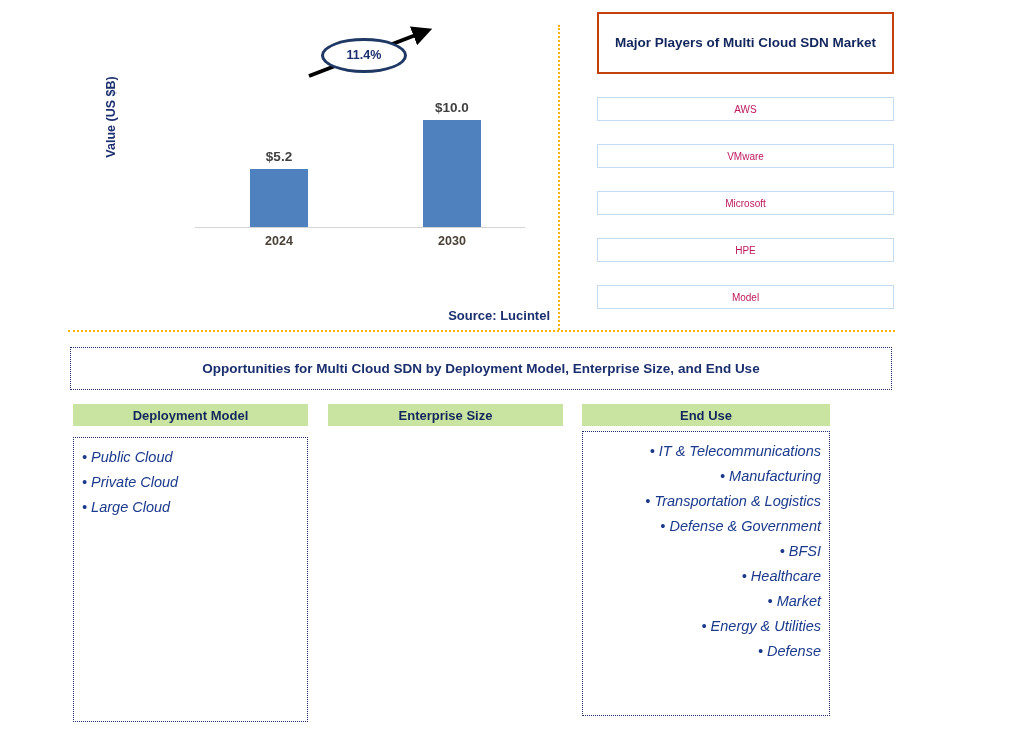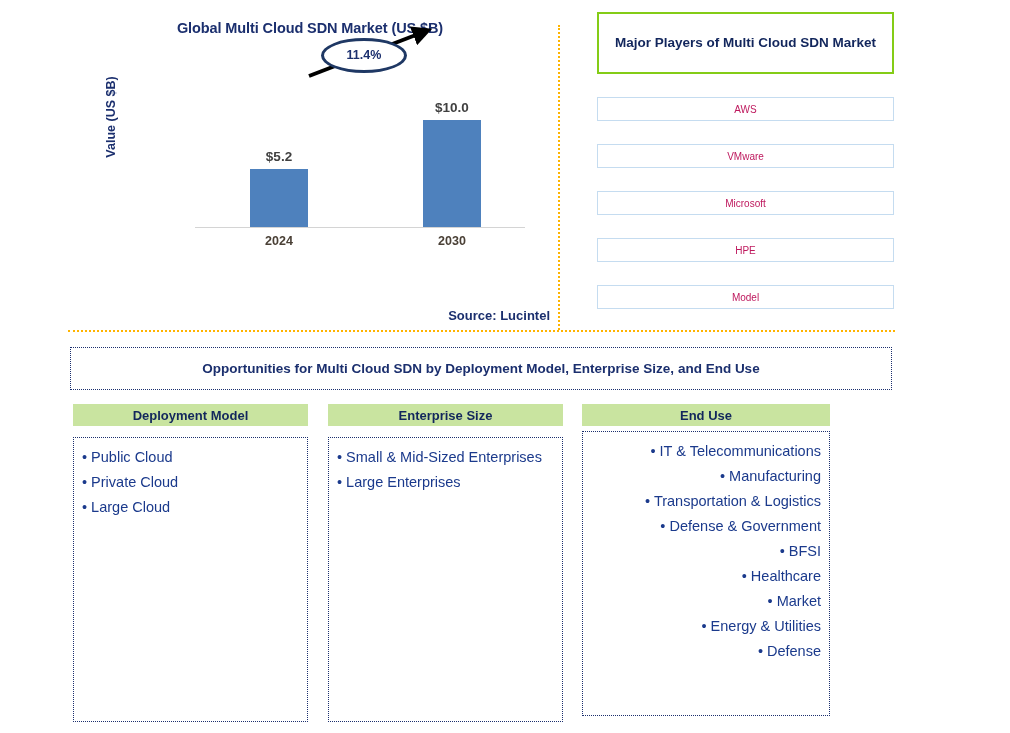--- a/index.html
+++ b/index.html
@@ -144,21 +144,21 @@
   
   #players-panel {
     position: absolute;
     left: 597px; top: 12px;
     width: 297px;
   }
   #players-header {
     width: 297px;
     height: 62px;
     box-sizing: border-box;
-    border: 2px solid #84cc16;
+    border: 2px solid #c2410c;
     display: flex;
     align-items: center;
     justify-content: center;
     text-align: left;
     font-size: 13.5px;
     font-weight: bold;
     color: #12265c;
     line-height: 1.35;
     padding: 0 6px;
   }
@@ -201,20 +201,21 @@
     justify-content: center;
     font-size: 13px;
     font-weight: bold;
     color: #12265c;
   }
   .col-body {
     position: absolute;
     box-sizing: border-box;
     border: 1px dotted #1b2f6e;
     padding: 9px 8px 0 8px;
+    font-style: italic;
   }
   .bullet-item {
     font-size: 14.5px;
     color: #1b3a8c;
     line-height: 1.38;
     margin-bottom: 5px;
     padding-left: 11px;
     text-indent: -11px;
   }
 
@@ -225,21 +226,20 @@
   #header-enduse     { left: 582px; top: 404px; width: 248px; }
   #body-enduse       { left: 582px; top: 431px; width: 248px; height: 285px; text-align: right; }
 </style>
 </head>
 <body>
 
 <div class="stage">
 
   <div id="chart-panel">
 
-    <div id="chart-title">Global Multi Cloud SDN Market (US $B)</div>
 
     <div id="y-axis-label">Value (US $B)</div>
 
     <div id="plot-area">
 
       <div id="axis-line"></div>
 
       <div class="bar" id="bar-2024"></div>
       <div class="bar" id="bar-2030"></div>
 
@@ -283,24 +283,20 @@
   <div id="opportunities-banner">Opportunities for Multi Cloud SDN by Deployment Model, Enterprise Size, and End Use</div>
 
   <div class="col-header" id="header-deployment">Deployment Model</div>
   <div class="col-body" id="body-deployment">
     <div class="bullet-item">• Public Cloud</div>
     <div class="bullet-item">• Private Cloud</div>
     <div class="bullet-item">• Large Cloud</div>
   </div>
 
   <div class="col-header" id="header-enterprise">Enterprise Size</div>
-  <div class="col-body" id="body-enterprise">
-    <div class="bullet-item">• Small &amp; Mid-Sized Enterprises</div>
-    <div class="bullet-item">• Large Enterprises</div>
-  </div>
 
   <div class="col-header" id="header-enduse">End Use</div>
   <div class="col-body" id="body-enduse">
     <div class="bullet-item">• IT &amp; Telecommunications</div>
     <div class="bullet-item">• Manufacturing</div>
     <div class="bullet-item">• Transportation &amp; Logistics</div>
     <div class="bullet-item">• Defense &amp; Government</div>
     <div class="bullet-item">• BFSI</div>
     <div class="bullet-item">• Healthcare</div>
     <div class="bullet-item">• Market</div>

